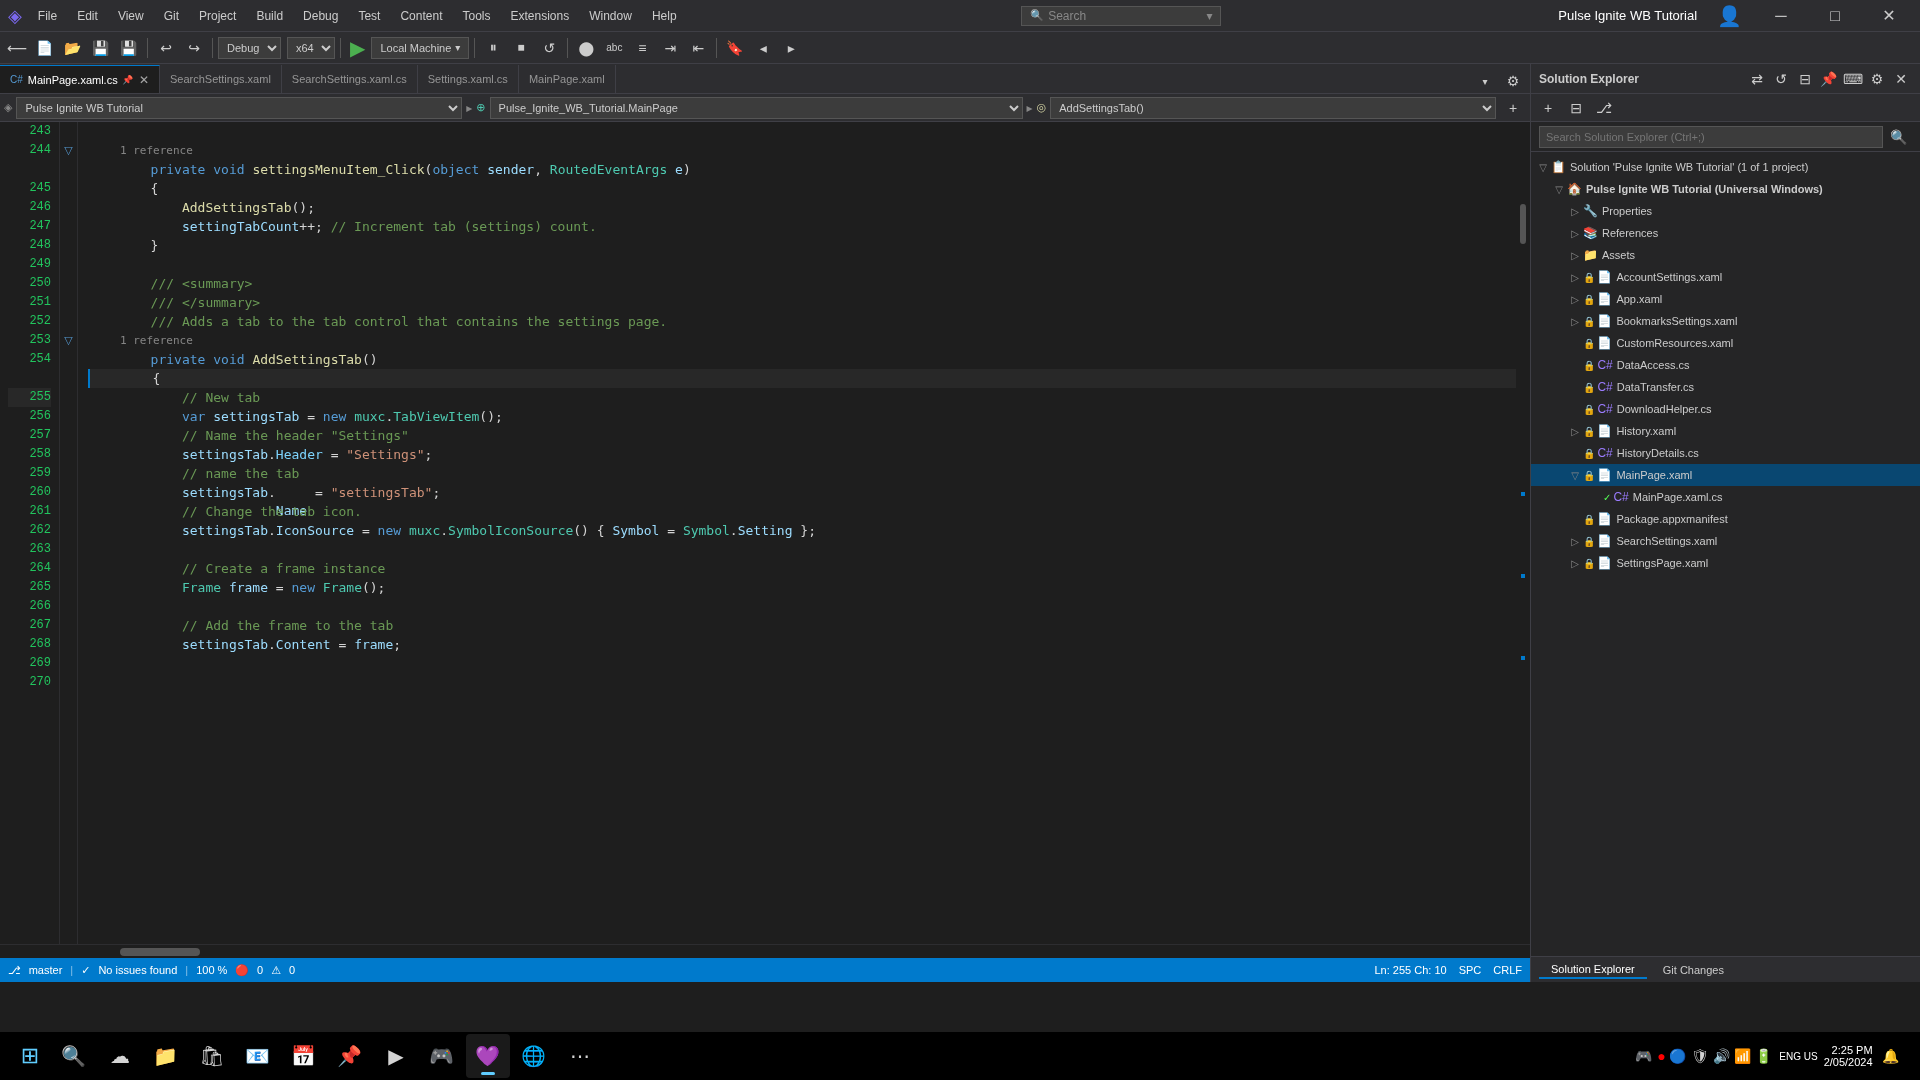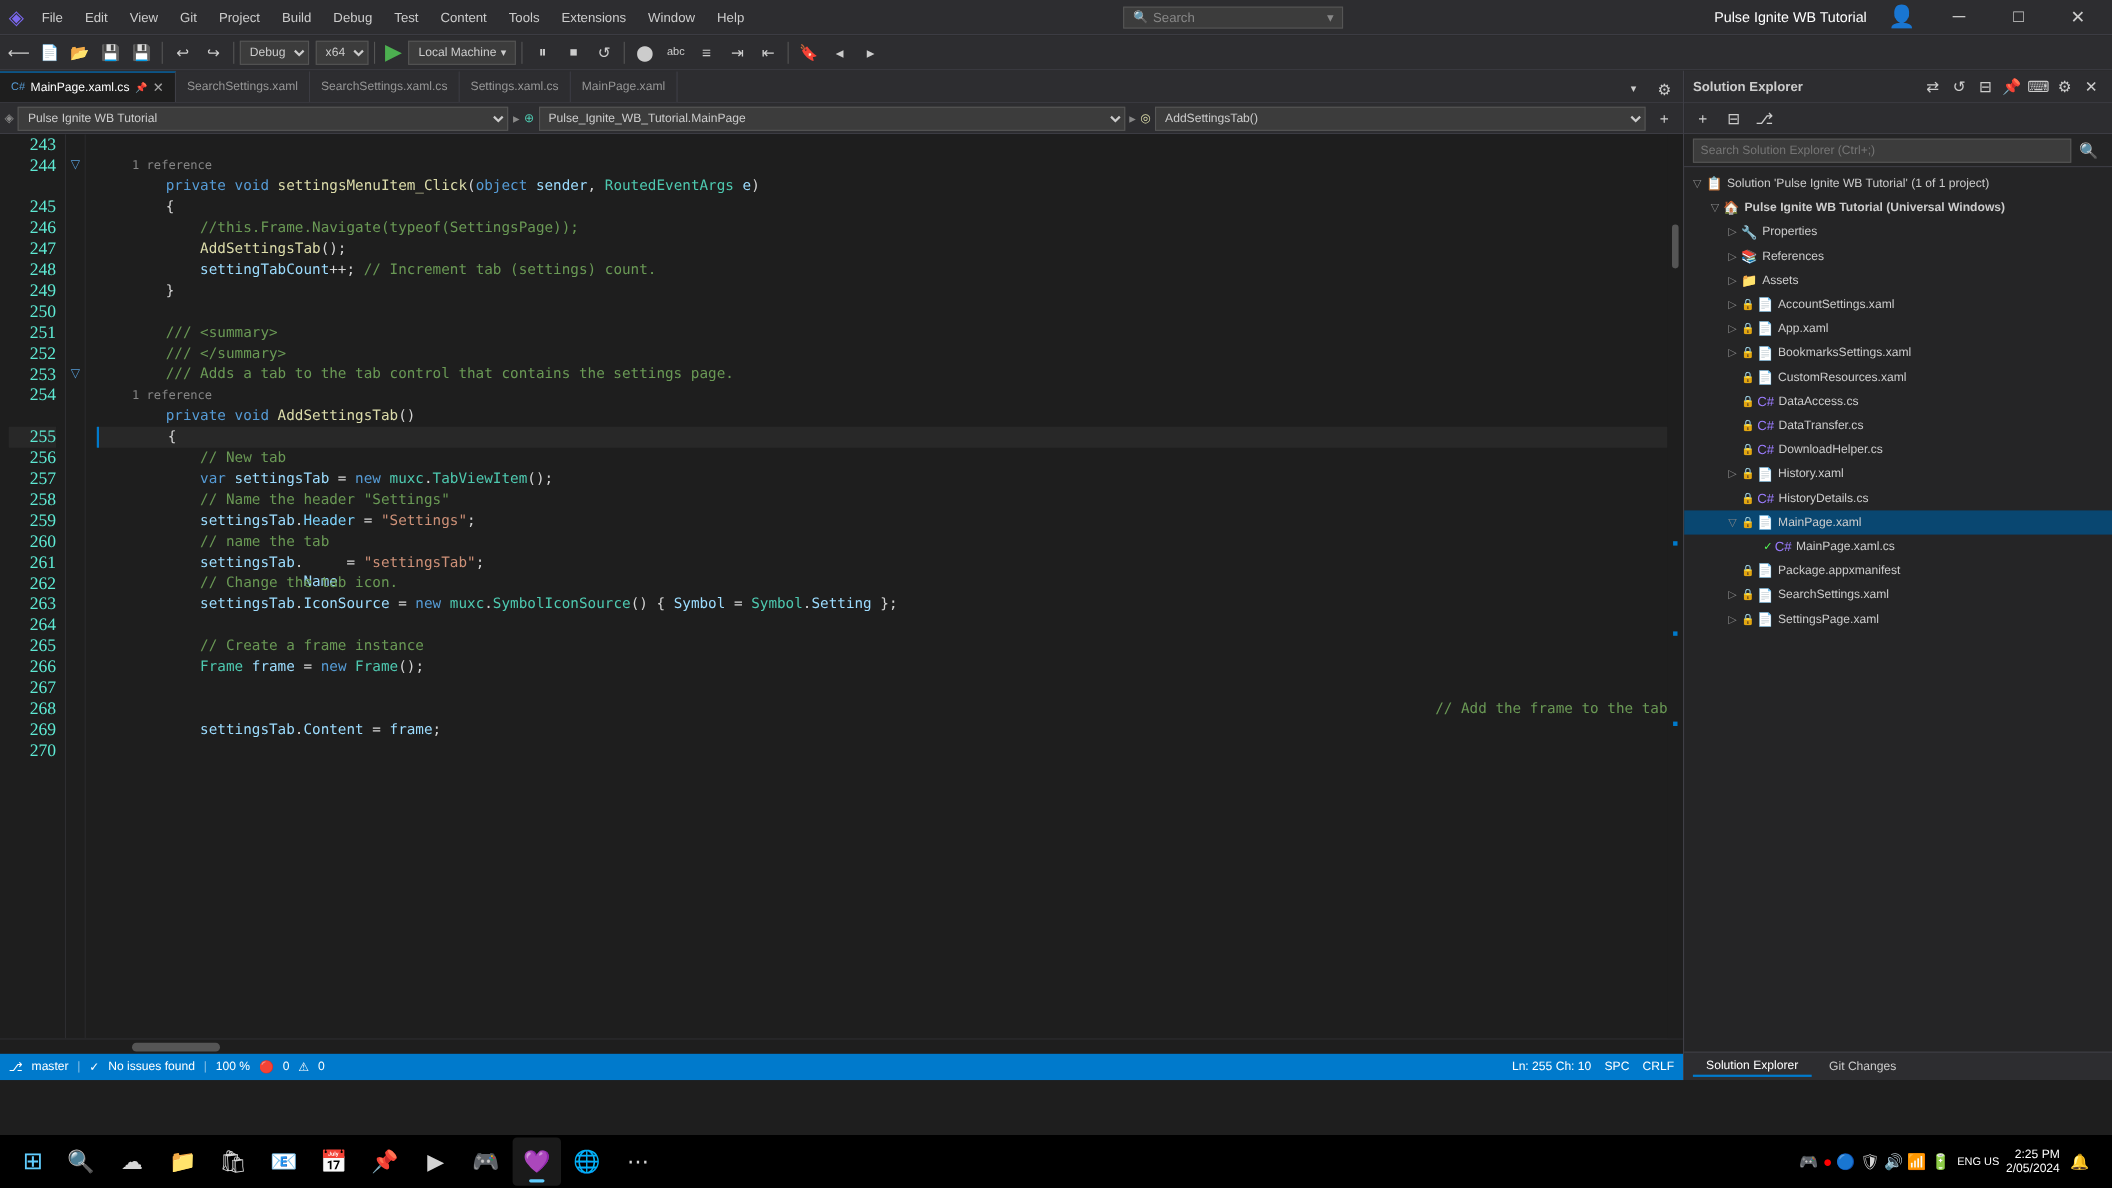--- a/index.html
+++ b/index.html
@@ -454,21 +454,21 @@
       <span style="color:#888;">▸</span>
       <span style="color:#dcdcaa;font-size:11px;">◎</span>
       <select class="code-nav-select" id="code-nav-3">
         <option>AddSettingsTab()</option>
       </select>
       <button class="toolbar-btn" style="margin-left:auto;">+</button>
     </div>
 
     <div id="code-editor" style="display:flex;flex:1;overflow:hidden;">
 
-      <div id="line-numbers" style="width:60px;background:#1e1e1e;color:#5eead4;font-family:Liberation Serif, serif;font-size:16px;line-height:19px;padding:0 8px 0 8px;text-align:right;border-right:1px solid #2d2d30;overflow:hidden;user-select:none;">
+      <div id="line-numbers" style="width:60px;background:#1e1e1e;color:#22c55e;font-family:Liberation Mono, monospace;font-size:12px;line-height:19px;padding:0 8px 0 8px;text-align:right;border-right:1px solid #2d2d30;overflow:hidden;user-select:none;">
         <div style="height:19px;">243</div>
         <div style="height:38px;">244</div>
         <div style="height:19px;">245</div>
         <div style="height:19px;">246</div>
         <div style="height:19px;">247</div>
         <div style="height:19px;">248</div>
         <div style="height:19px;">249</div>
         <div style="height:19px;">250</div>
         <div style="height:19px;">251</div>
         <div style="height:19px;">252</div>
@@ -542,23 +542,20 @@
             <span style="color:#4ec9b0;">RoutedEventArgs</span>
             <span style="color:#9cdcfe;"> e</span>
             <span style="color:#d4d4d4;">)</span>
           </div>
         </div>
 
         <div class="code-line" style="height:19px;">
           <span style="color:#d4d4d4;">        {</span>
         </div>
 
-        <div class="code-line" style="height:19px;">
-          <span style="color:#6a9955;">            //this.Frame.Navigate(typeof(SettingsPage));</span>
-        </div>
 
         <div class="code-line" style="height:19px;">
           <span style="color:#dcdcaa;">            AddSettingsTab</span>
           <span style="color:#d4d4d4;">();</span>
         </div>
 
         <div class="code-line" style="height:19px;">
           <span style="color:#9cdcfe;">            settingTabCount</span>
           <span style="color:#d4d4d4;">++; </span>
           <span style="color:#6a9955;">// Increment tab (settings) count.</span>
@@ -671,21 +668,21 @@
           <span style="color:#4ec9b0;">            Frame </span>
           <span style="color:#9cdcfe;">frame</span>
           <span style="color:#d4d4d4;"> = </span>
           <span style="color:#569cd6;">new </span>
           <span style="color:#4ec9b0;">Frame</span>
           <span style="color:#d4d4d4;">();</span>
         </div>
 
         <div class="code-line" style="height:19px;">&nbsp;</div>
 
-        <div class="code-line" style="height:19px;justify-content:flex-end;">
+        <div class="code-line" style="height:19px;">
           <span style="color:#6a9955;">            // Add the frame to the tab</span>
         </div>
 
         <div class="code-line" style="height:19px;">
           <span style="color:#9cdcfe;">            settingsTab</span>
           <span style="color:#d4d4d4;">.</span>
           <span style="color:#9cdcfe;">Content</span>
           <span style="color:#d4d4d4;"> = </span>
           <span style="color:#9cdcfe;">frame</span>
           <span style="color:#d4d4d4;">;</span>

